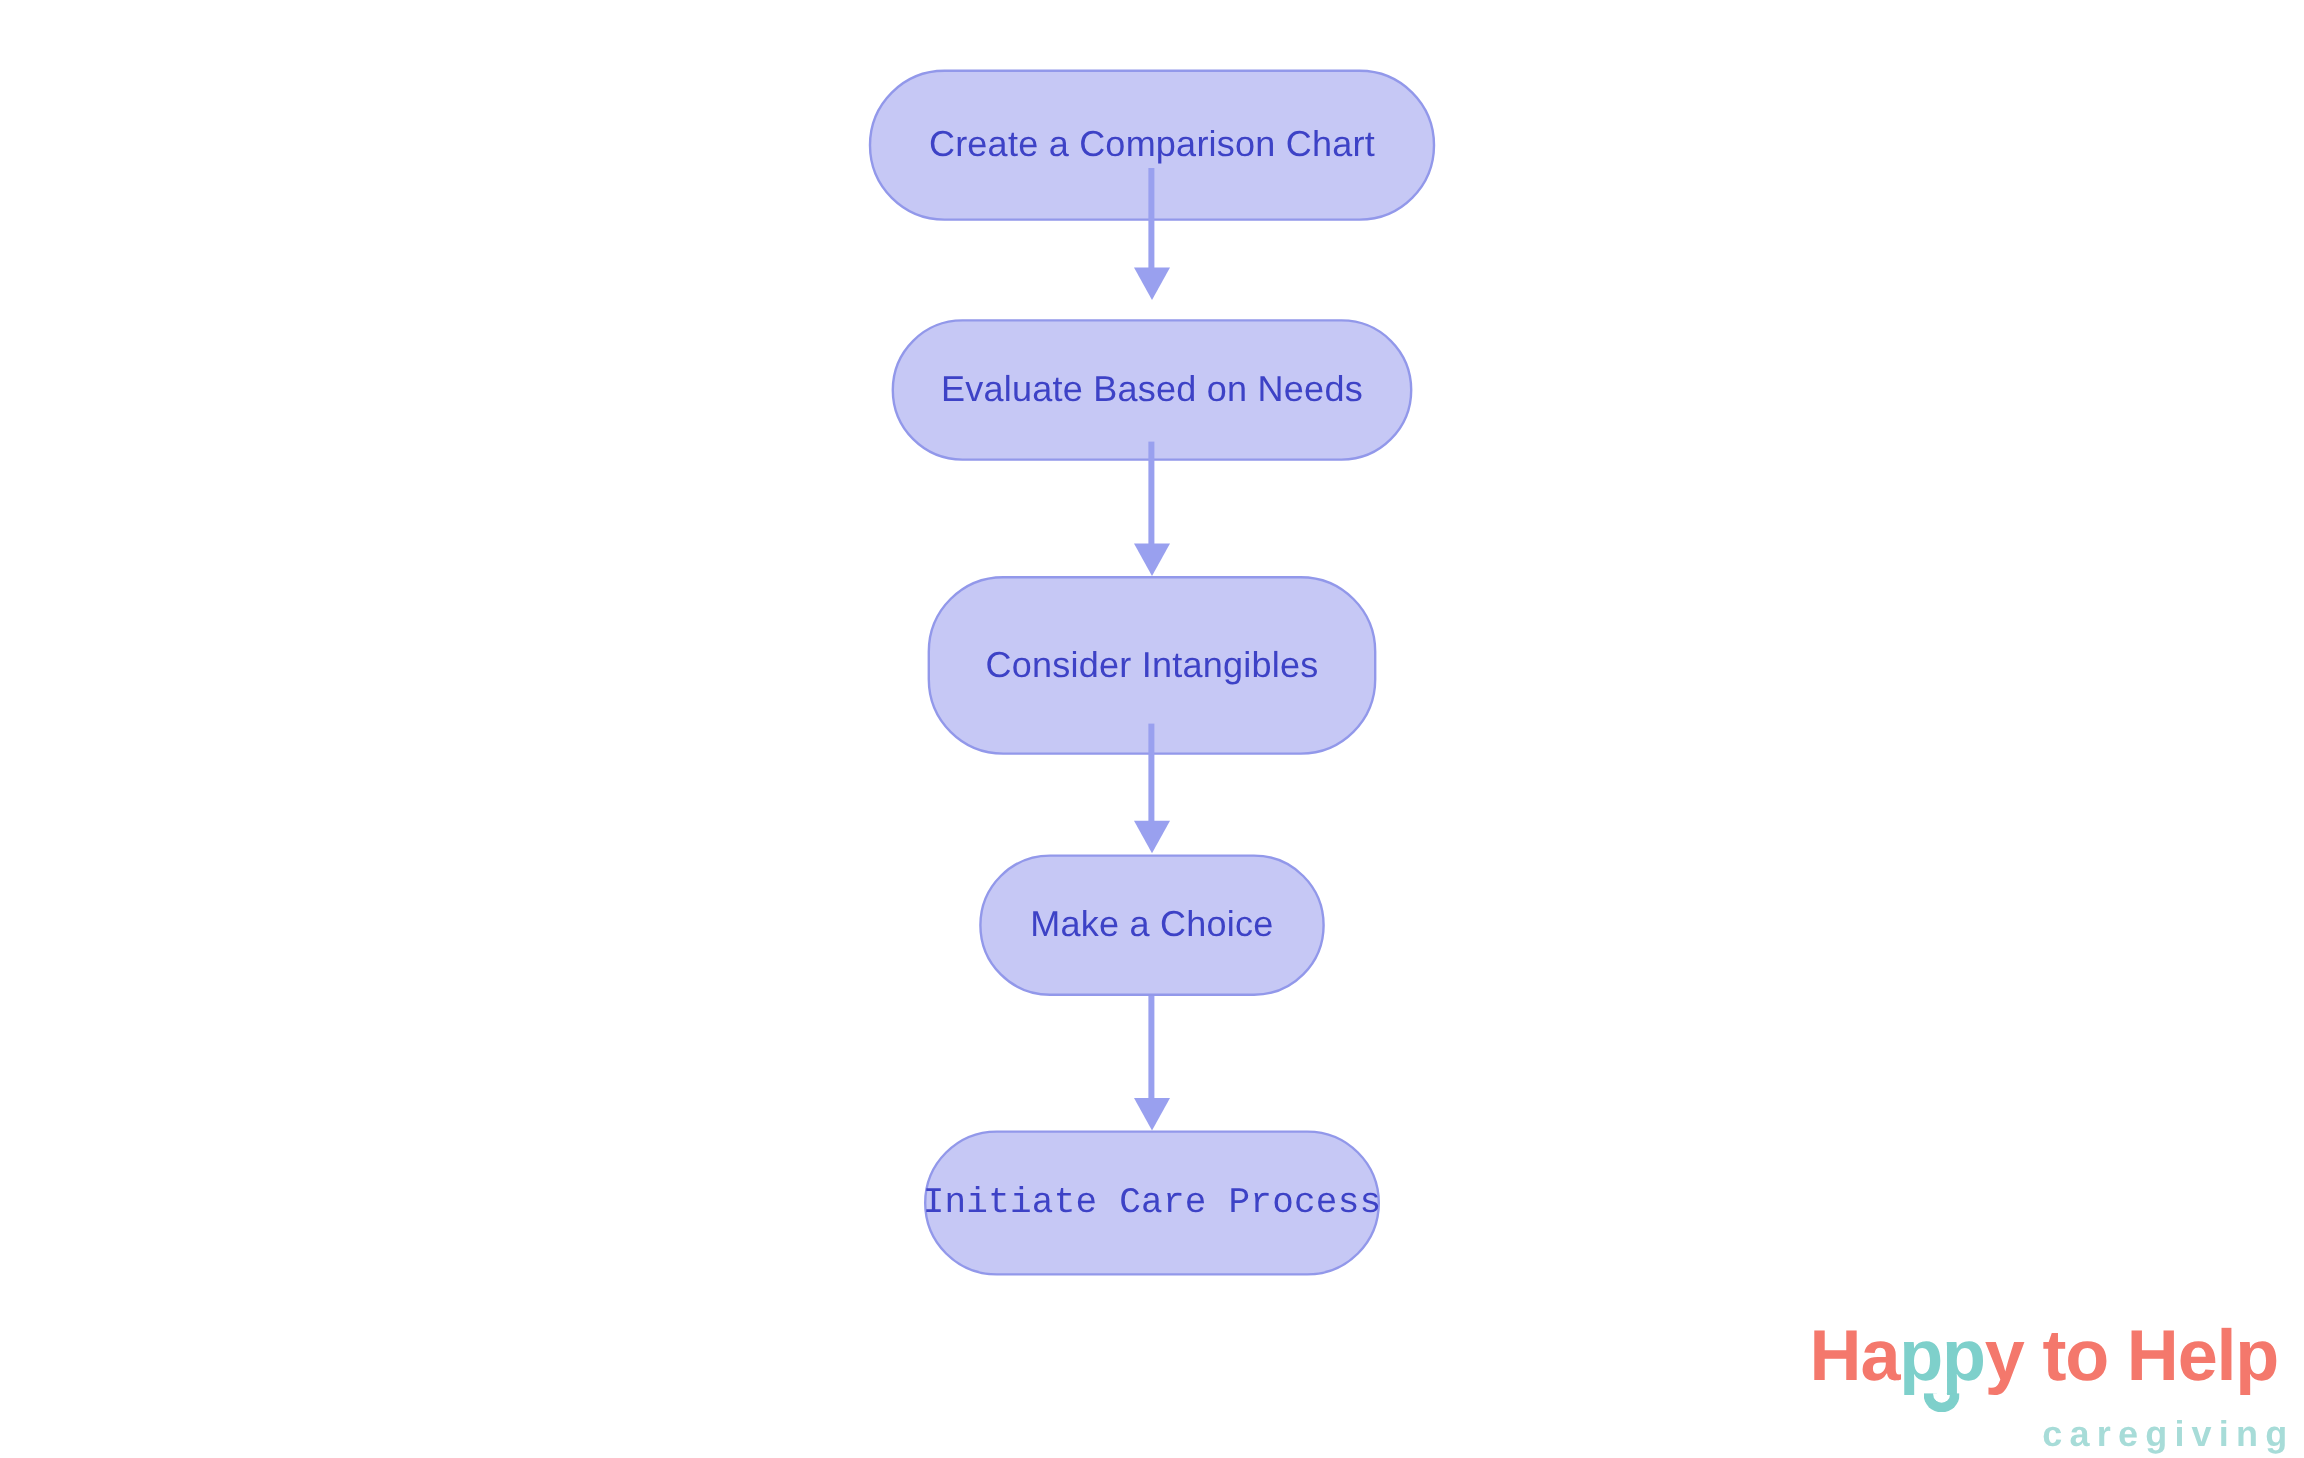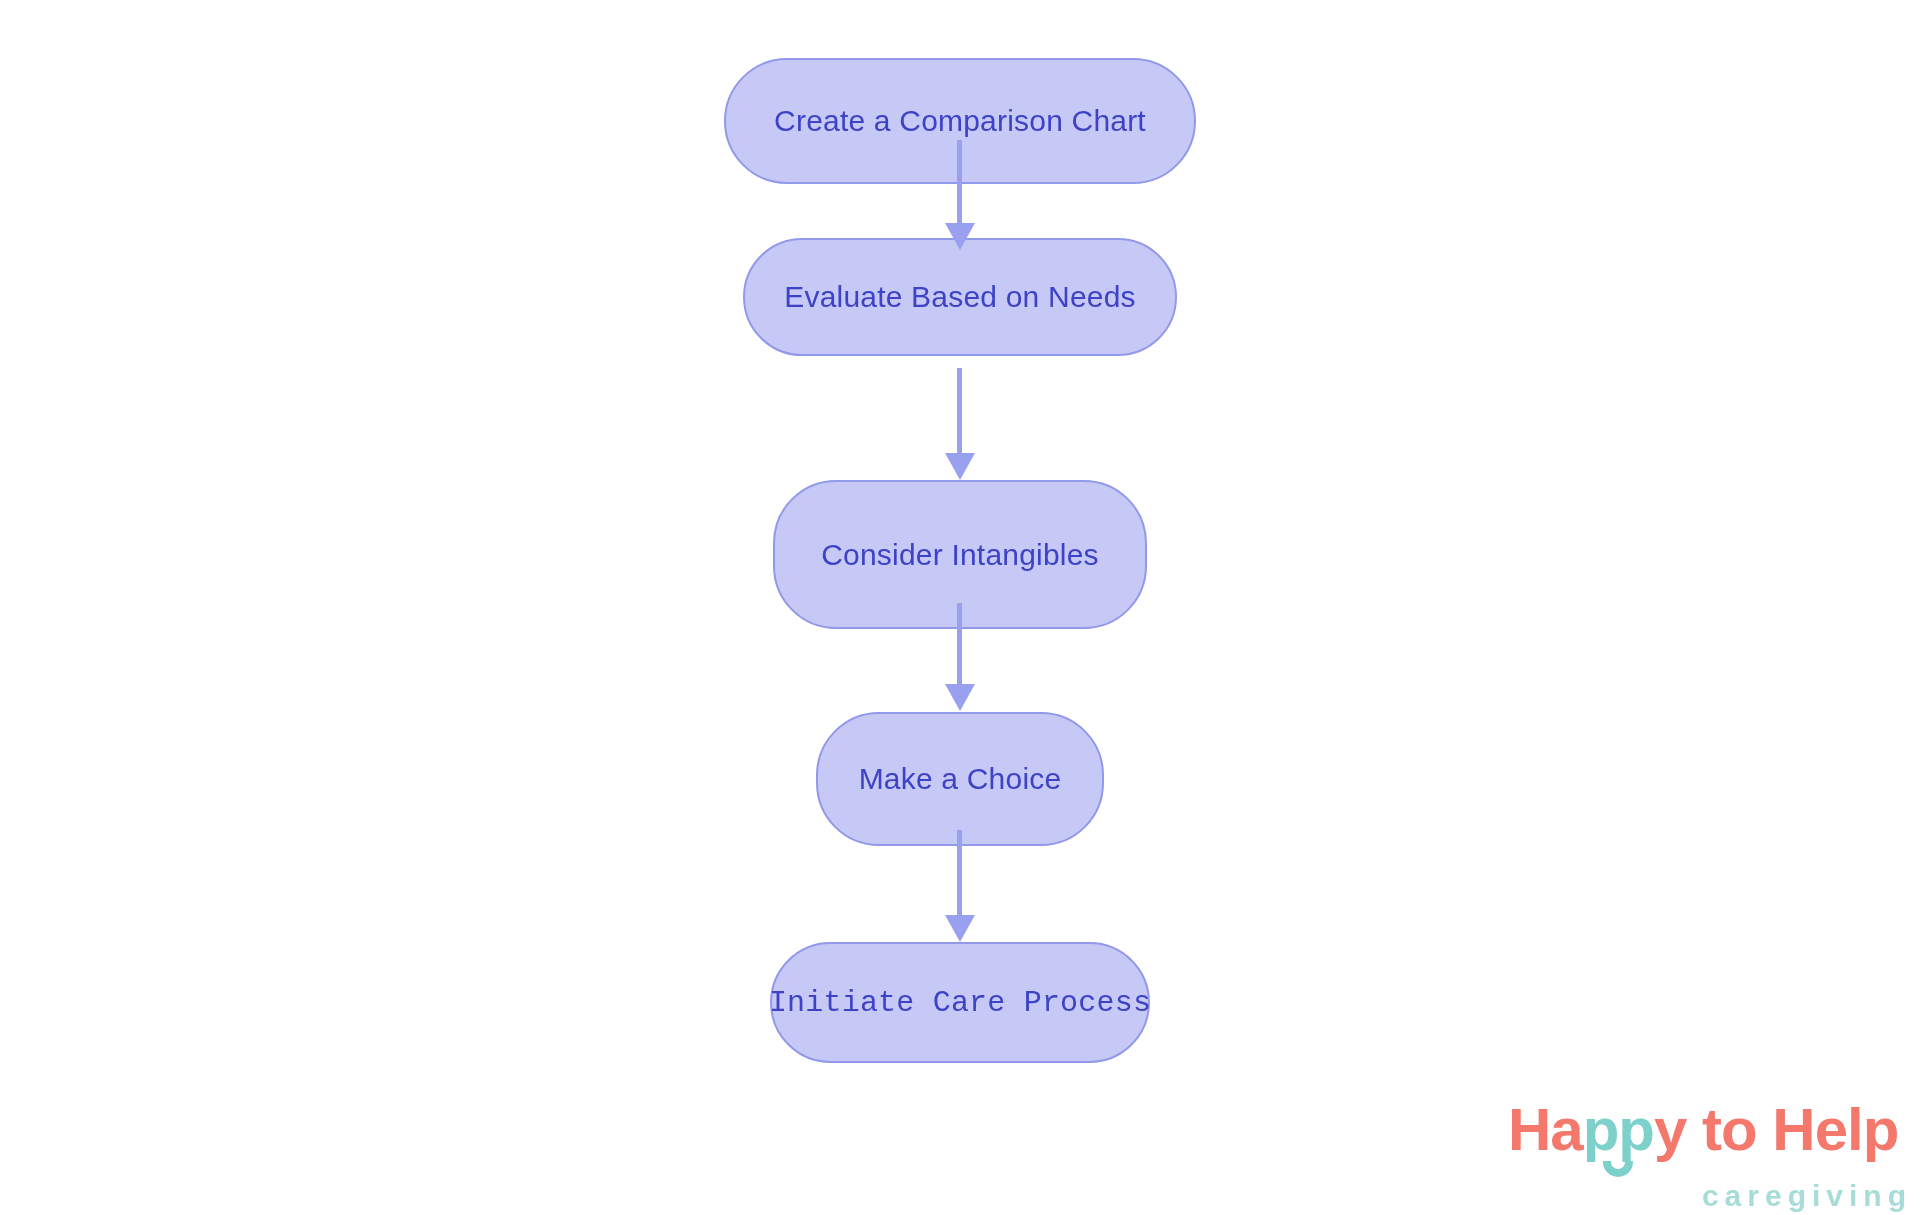--- a/index.html
+++ b/index.html
@@ -29,23 +29,23 @@
     justify-content:center;
     background:var(--node-fill);
     border:2px solid var(--node-border);
     border-radius:63px;
     color:var(--node-text);
     font-size:30px;
     letter-spacing:0.2px;
     white-space:nowrap;
   }
   .node-1{left:724px;top:14px;width:472px;height:126px;margin-top:44px;}
-  .node-2{left:743px;top:238px;width:434px;height:118px;text-align:right;}
+  .node-2{left:743px;top:266px;width:434px;height:118px;text-align:right;}
   .node-3{left:773px;top:480px;width:374px;height:149px;}
-  .node-4{left:816px;top:712px;width:288px;height:134px;}
+  .node-4{left:816px;top:712px;width:288px;height:118px;}
   .node-5{left:770px;top:942px;width:380px;height:121px;font-family:Liberation Mono, monospace;}
   
   .arrow-line{
     position:absolute;
     left:957px;
     width:5px;
     background:var(--arrow);
   }
   .arrow-head{
     position:absolute;

